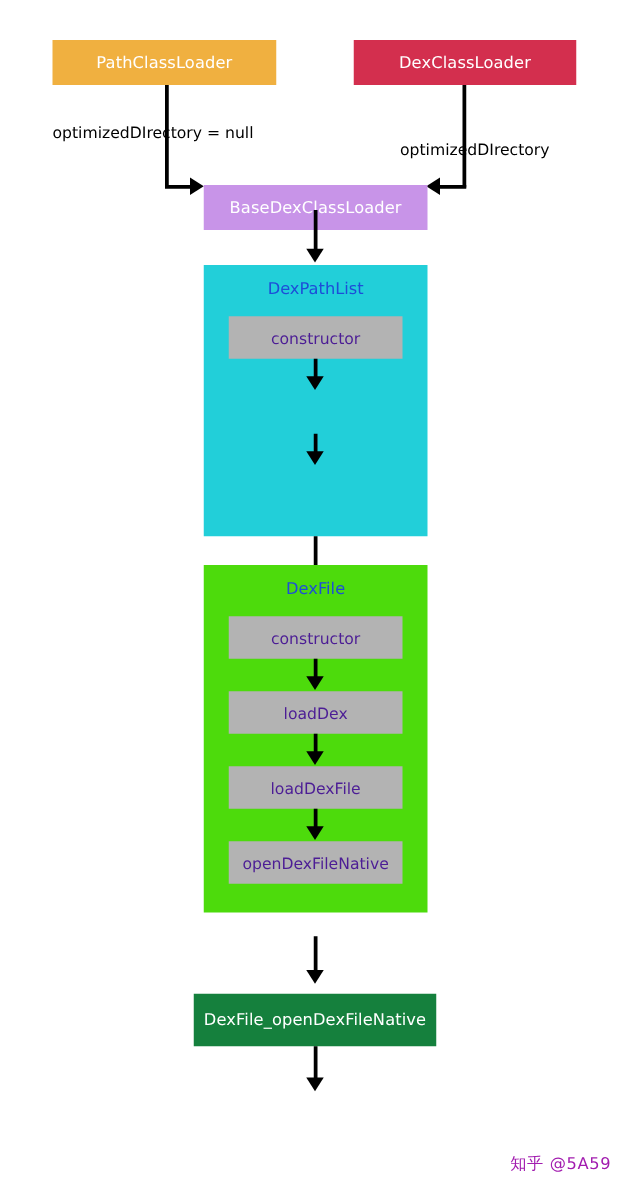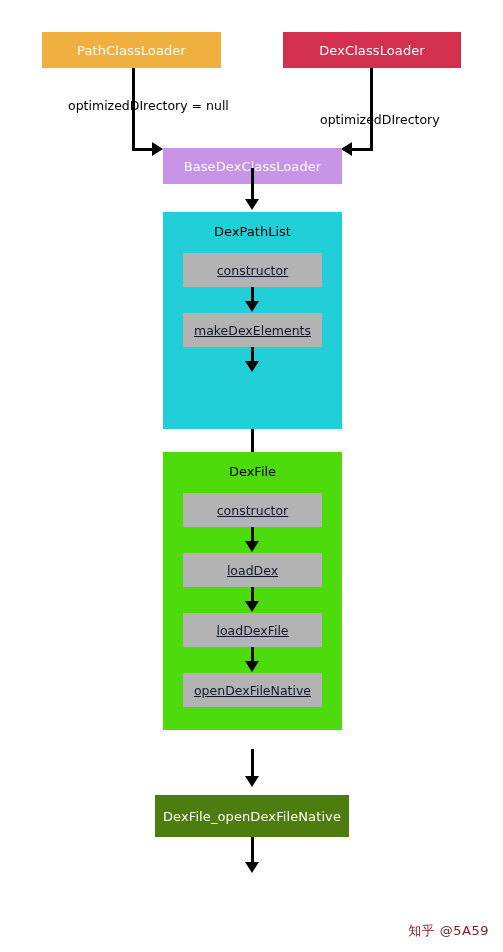--- a/index.html
+++ b/index.html
@@ -44,65 +44,64 @@
   }
   
   .group {
     position: absolute;
     box-sizing: border-box;
   }
   .group-title {
     position: absolute;
     left: 0; right: 0;
     text-align: center;
-    color: #000000;
+    color: #1d4ed8;
     font-size: 13px;
     line-height: 16px;
   }
   #group-dexpathlist {
     left: 163px; top: 212px; width: 179px; height: 217px;
     background: #22cfd9;
   }
   #group-dexfile {
     left: 163px; top: 452px; width: 179px; height: 278px;
     background: #4ddb0c;
   }
   .method {
     position: absolute;
     left: 20px;
     width: 139px;
     height: 34px;
     background: #b3b3b3;
-    color: #0f172a;
+    color: #4c1d95;
     display: flex;
     align-items: center;
     justify-content: center;
     font-size: 12.5px;
     box-sizing: border-box;
-    text-decoration: underline;
   }
   
   #node-dexfileopendexfilenative {
     left: 155px; top: 795px; width: 194px; height: 42px;
-    background: #4d7c0f;
+    background: #15803d;
   }
   #node-classlinker {
     left: 162px; top: 874px; width: 181px; height: 48px;
     background: #8b5cf0;
     flex-direction: column;
     line-height: 18px;
   }
   
   .edge-label {
     position: absolute;
     color: #000000;
     font-size: 12.5px;
     white-space: nowrap;
   }
-  #label-optimized-null { left: 42px; top: 98px; margin-left: 26px; }
+  #label-optimized-null { left: 42px; top: 98px; }
   #label-optimized { left: 320px; top: 112px; }
   
   .conn {
     position: absolute;
     background: #000000;
   }
   .vline { width: 3px; }
   .hline { height: 3px; }
   .arrow-down {
     position: absolute;
@@ -123,21 +122,21 @@
     width: 0; height: 0;
     border-top: 7px solid transparent;
     border-bottom: 7px solid transparent;
     border-right: 11px solid #000000;
   }
   
   #watermark {
     position: absolute;
     right: 14px;
     bottom: 12px;
-    color: #7f1d1d;
+    color: #a21caf;
     font-size: 13px;
     letter-spacing: 0.5px;
   }
 </style>
 </head>
 <body>
 
 <div id="canvas">
 
   <div class="node" id="node-dexclassloader">DexClassLoader</div>
@@ -162,21 +161,20 @@
   <div class="arrow-down" style="left:245px; top:199px;"></div>
 
   <div class="group" id="group-dexpathlist">
     <div class="group-title" style="top:12px;">DexPathList</div>
 
     <div class="method" style="top:41px;">constructor</div>
 
     <div class="conn vline" style="left:88px; top:75px; height:16px;"></div>
     <div class="arrow-down" style="left:82px; top:89px;"></div>
 
-    <div class="method" style="top:101px;">makeDexElements</div>
 
     <div class="conn vline" style="left:88px; top:135px; height:16px;"></div>
     <div class="arrow-down" style="left:82px; top:149px;"></div>
 
   </div>
 
   <div class="conn vline" style="left:251px; top:429px; height:30px;"></div>
   <div class="arrow-down" style="left:245px; top:458px;"></div>
 
   <div class="group" id="group-dexfile">

